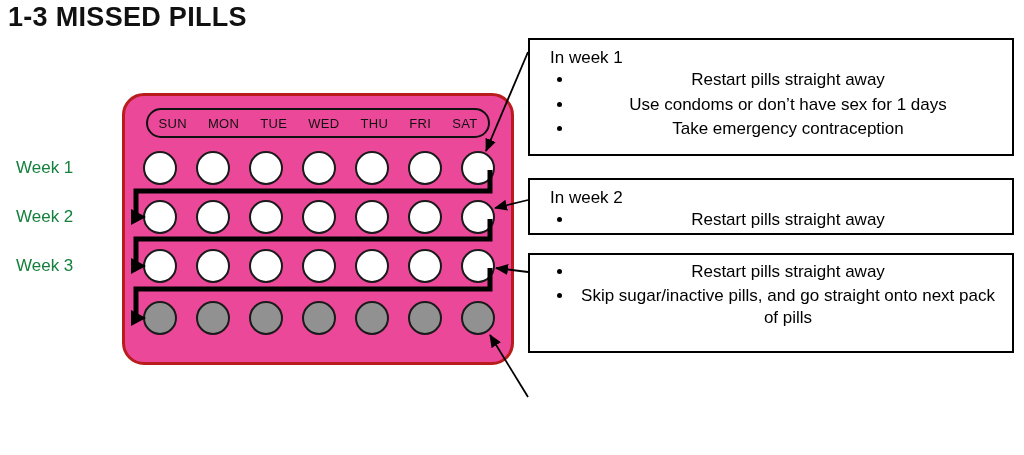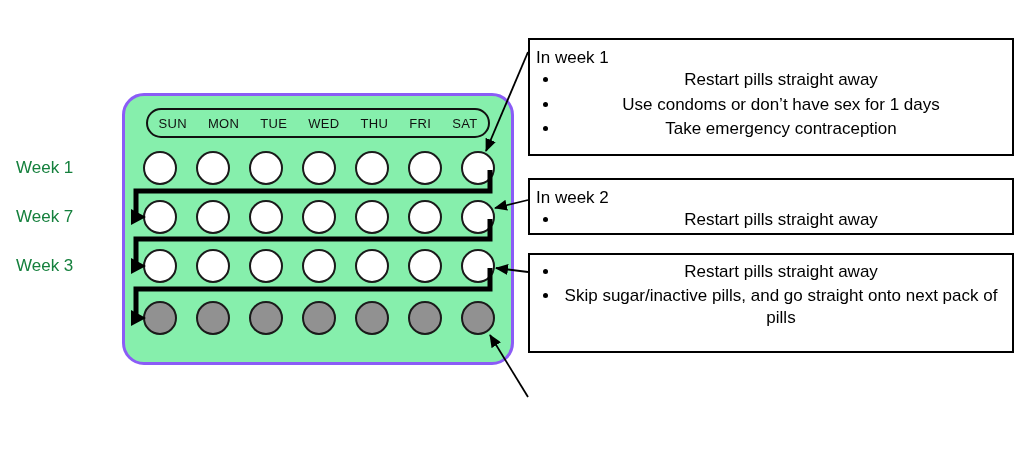--- a/index.html
+++ b/index.html
@@ -11,21 +11,21 @@
     color:#111;
     overflow:hidden;
   }
   .page-title{
     position:absolute;left:8px;top:2px;margin:0;
     font-size:27px;font-weight:bold;letter-spacing:0.3px;color:#111;
   }
   
   .pack{
     position:absolute;left:122px;top:93px;width:392px;height:272px;
-    border:3px solid #8b5cf6;border-radius:22px;background:#86efac;box-sizing:border-box;
+    border:3px solid #b91c1c;border-radius:22px;background:#ec4899;box-sizing:border-box;
   }
   .day-header{
     position:absolute;left:21px;top:12px;width:344px;height:30px;
     border:2px solid #111;border-radius:16px;box-sizing:border-box;
     display:flex;align-items:center;justify-content:space-around;
     font-size:13px;letter-spacing:0.3px;color:#111;
   }
   .pill-row{
     position:absolute;left:18px;width:352px;height:34px;
     display:flex;justify-content:space-between;
@@ -48,35 +48,36 @@
     position:absolute;left:0;top:0;width:1024px;height:455px;
     pointer-events:none;z-index:5;
   }
   .snake{fill:none;stroke:#000;stroke-width:5;}
   .snake-head{fill:#000;stroke:none;}
   .pointer{stroke:#000;stroke-width:1.8;fill:none;}
   
   .info-box{
     position:absolute;left:528px;width:486px;box-sizing:border-box;
     background:#fff;border:2px solid #000;
-    padding:5px 10px 6px 4px;font-size:17px;color:#000;
+    padding:5px 10px 6px 18px;font-size:17px;color:#000;
   }
   .b1{top:38px;height:118px}
   .b2{top:178px;height:57px}
   .b3{top:253px;height:100px}
   .b4{top:383px;height:64px}
   .box-title{margin:2px 0 1px 2px;line-height:1.25;}
   .info-box ul{margin:1px 0 0;padding-left:26px;}
   .info-box li{margin:0 0 3px;line-height:1.25;text-align:center;}
 </style>
 </head>
 <body>
 
 <div class="canvas">
 
+  <h1 class="page-title">1-3 MISSED PILLS</h1>
 
   <div class="pack">
     <div class="day-header">
       <span>SUN</span>
       <span>MON</span>
       <span>TUE</span>
       <span>WED</span>
       <span>THU</span>
       <span>FRI</span>
       <span>SAT</span>
@@ -114,21 +115,21 @@
       <div class="pill sugar"></div>
       <div class="pill sugar"></div>
       <div class="pill sugar"></div>
       <div class="pill sugar"></div>
       <div class="pill sugar"></div>
       <div class="pill sugar"></div>
     </div>
   </div>
 
   <div class="week-label wl1">Week 1</div>
-  <div class="week-label wl2">Week 7</div>
+  <div class="week-label wl2">Week 2</div>
   <div class="week-label wl3">Week 3</div>
 
   <svg class="overlay" viewBox="0 0 1024 455" xmlns="http://www.w3.org/2000/svg">
     <defs>
       <marker id="ah" markerUnits="userSpaceOnUse" markerWidth="13" markerHeight="11" refX="12" refY="5.5" orient="auto">
         <path d="M0,0 L13,5.5 L0,11 Z" fill="#000"></path>
       </marker>
     </defs>
 
     <polyline class="snake" points="490,170 490,191 136,191 136,217"></polyline>

